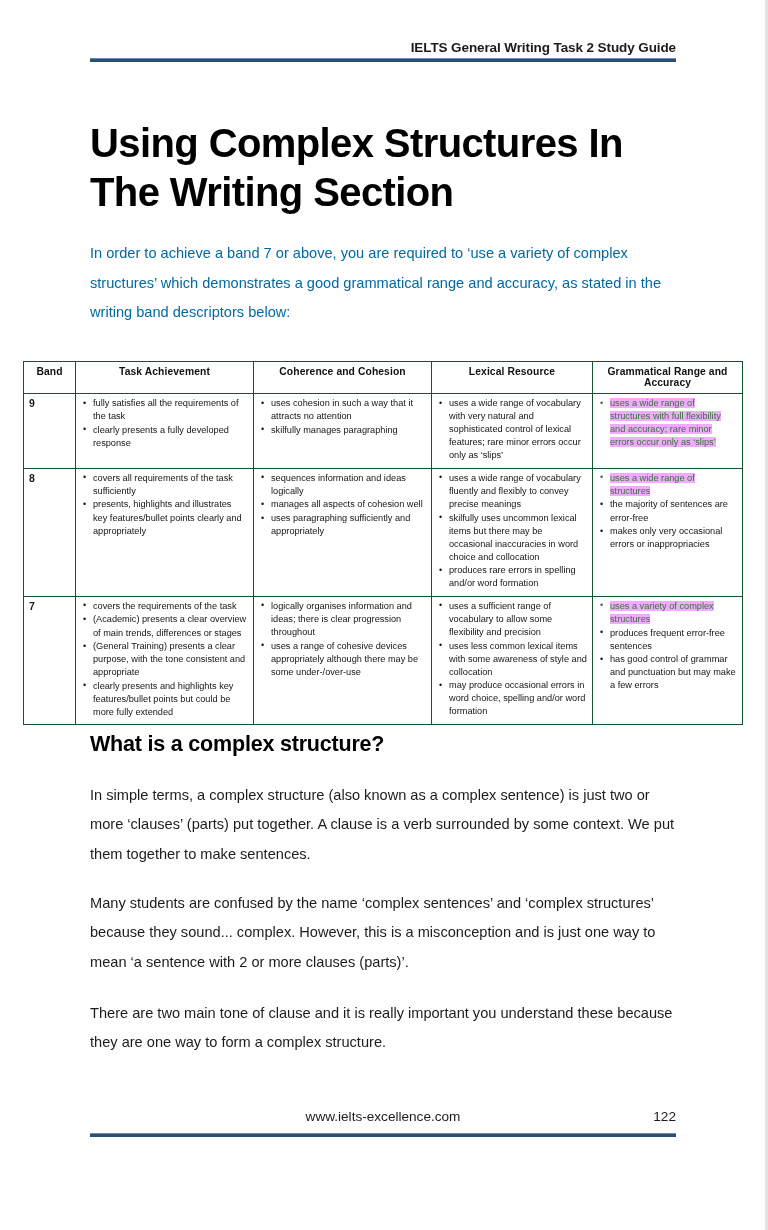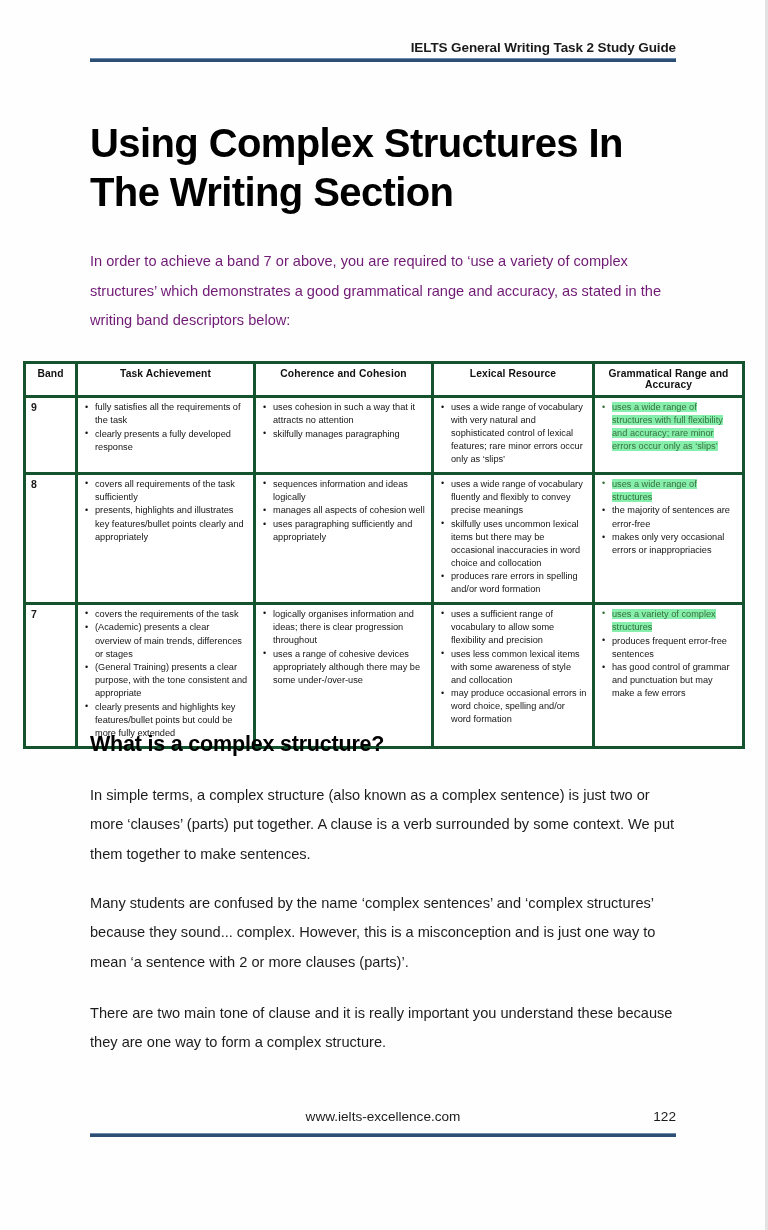--- a/index.html
+++ b/index.html
@@ -48,37 +48,37 @@
     font-size: 40px;
     font-weight: bold;
     line-height: 1.22;
     letter-spacing: -0.6px;
     color: #000;
   }
 
   
   .intro {
     position: absolute;
-    left: 90px; top: 232px; width: 592px;
+    left: 90px; top: 224px; width: 592px;
     font-size: 14.6px;
     line-height: 2.05;
-    color: #701a75;
+    color: #0369a1;
   }
 
   
   .band-table {
     position: absolute;
     left: 23px; top: 361px;
     width: 719px;
     border-collapse: collapse;
     table-layout: fixed;
     background: #fff;
   }
   .band-table td, .band-table th {
-    border: 3px solid #14532d;
+    border: 1px solid #14532d;
     vertical-align: top;
     padding: 3px 5px 5px 5px;
   }
   .band-table th {
     text-align: center;
     font-size: 10.3px;
     font-weight: bold;
     padding: 4px 2px 5px 2px;
     color: #111;
     letter-spacing: 0.1px;
@@ -109,21 +109,21 @@
     padding-left: 1px;
   }
   .band-table li::before {
     content: "•";
     position: absolute;
     left: -9px; top: -0.5px;
     font-size: 9px;
     color: #141414;
   }
   li.hl > span.hl-text {
-    background: #86efac;
+    background: #f0abfc;
     color: #37703a;
     box-decoration-break: clone;
     -webkit-box-decoration-break: clone;
   }
   li.hl::before { color: #37703a; }
 
   
   tr.row9 td  { height: 44px; }
   tr.row8 td  { height: 92px; }
   tr.row7 td  { height: 118px; }

